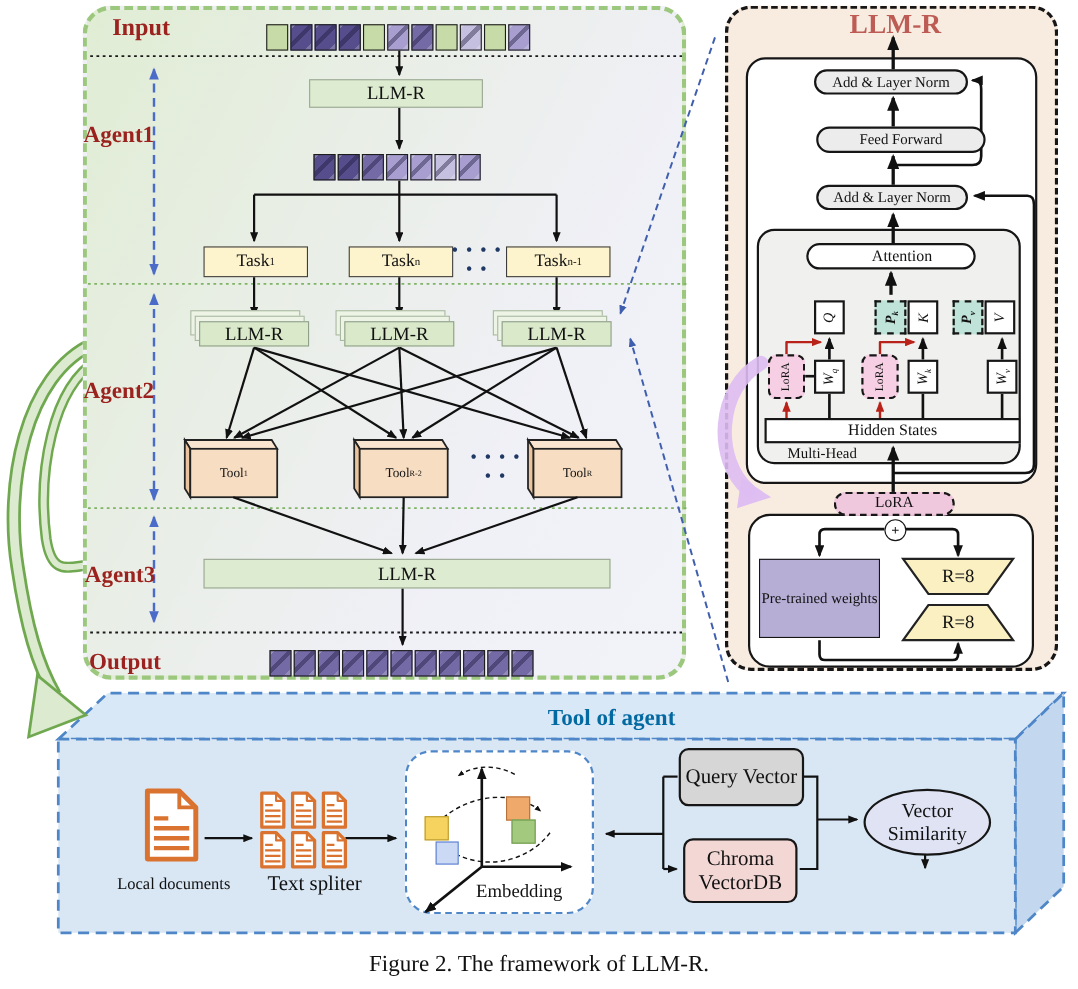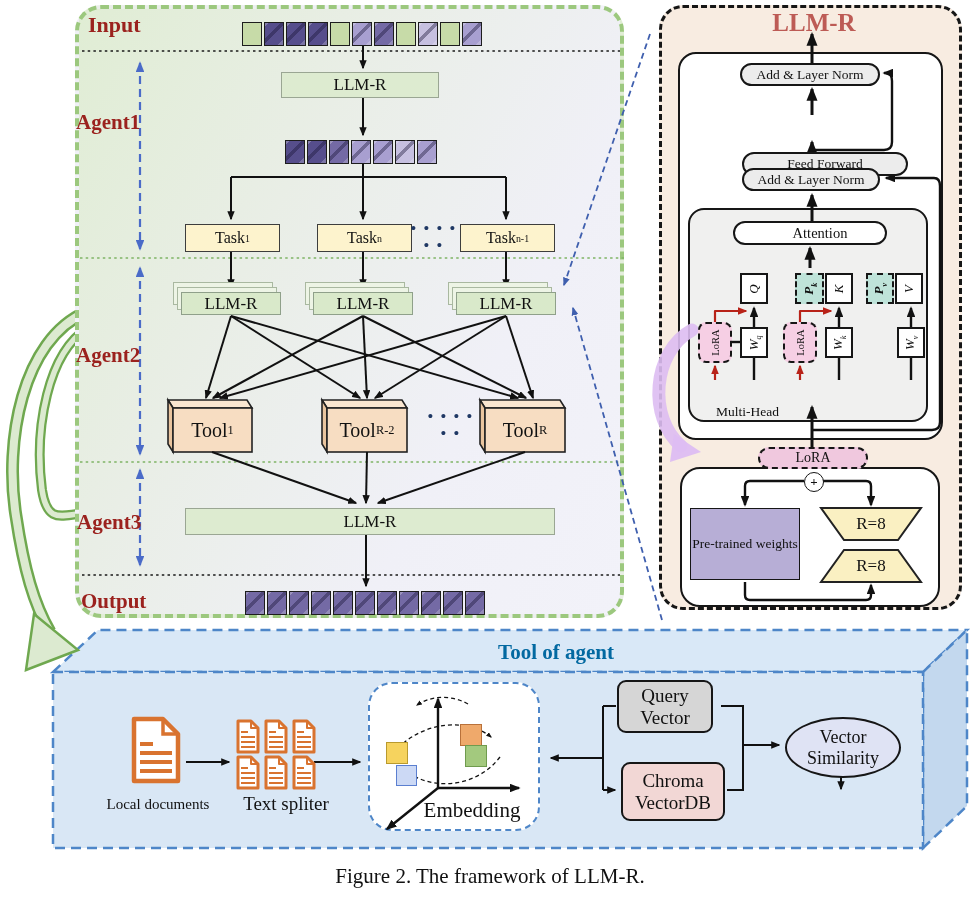--- a/index.html
+++ b/index.html
@@ -28,21 +28,21 @@
   .tok-dark{background:#564e8c;}
   .tok-mid{background:#746aa5;}
   .tok-light{background:#a89fd0;}
   .tok-pale{background:#c6c0e0;}
   .tok-dark,.tok-mid,.tok-light,.tok-pale{
     background-image:linear-gradient(135deg,rgba(255,255,255,.28) 0 8%,transparent 8% 38%,rgba(25,20,55,.4) 38% 52%,transparent 52% 86%,rgba(255,255,255,.22) 86%);}
   .stackwrap{position:absolute;z-index:3;}
   .stackwrap .lyr{position:absolute;width:100%;height:100%;background:#edf4e5;border:1px solid #a9b8a0;box-sizing:border-box;}
   .stackwrap .l2{left:-8px;top:-10px;} .stackwrap .l1{left:-4px;top:-5px;}
   .stackwrap .main{position:absolute;left:0;top:0;width:100%;height:100%;background:#d9e9ca;border:1px solid #8fa08a;box-sizing:border-box;font-size:17px;}
-  .toollab{position:absolute;z-index:3;font-size:20px;}
+  .toollab{position:absolute;z-index:3;font-size:12px;}
   .pill{position:absolute;z-index:3;background:#ececec;border:2px solid #161616;border-radius:12px;font-size:13.5px;box-sizing:border-box;}
   .pillw{background:#fff;border-radius:13px;padding-left:20px;}
   .sq{position:absolute;z-index:3;background:#fff;border:2px solid #161616;box-sizing:border-box;font-style:italic;font-size:13px;}
   .sqteal{background:#bfe3d9;border:2px dashed #161616;font-weight:bold;}
   .lorasq{position:absolute;z-index:3;background:#f6cfe4;border:2px dashed #161616;border-radius:8px;box-sizing:border-box;font-size:10.5px;}
   .vtext{position:absolute;inset:0;display:flex;align-items:center;justify-content:center;}
   .vtext>span{transform:rotate(-90deg);white-space:nowrap;display:block;}
   .hsbox{position:absolute;z-index:3;background:#fff;border:2px solid #161616;font-size:14.5px;box-sizing:border-box;}
   .lorapill{position:absolute;z-index:3;background:#f0c8de;border:2.5px dashed #161616;border-radius:12px;font-size:14px;box-sizing:border-box;}
   .ptw{position:absolute;z-index:3;background:#b7aed6;border:1.5px solid #161616;font-size:13.5px;line-height:1.35;box-sizing:border-box;}
@@ -215,21 +215,21 @@
       <line x1="438" y1="788" x2="519" y2="788" marker-end="url(#mA)"></line>
       <line x1="438" y1="788" x2="387" y2="829" marker-end="url(#mA)"></line>
     </g>
     <g stroke="#111" stroke-width="1.3" stroke-dasharray="4 3" fill="none">
       <path d="M398,748 C425,721 468,718 491,737" marker-end="url(#mT)"></path>
       <path d="M500,757 C478,786 436,792 407,772" marker-end="url(#mT)"></path>
       <path d="M468,704 C452,695 432,695 417,705" marker-end="url(#mT)"></path>
     </g>
   </svg>
 
-  <div class="redlab" style="left:88px;top:12px;font-size:22px;">Input</div>
+  <div class="redlab" style="left:102px;top:12px;font-size:22px;">Input</div>
   <div class="redlab" style="left:76px;top:110px;">Agent1</div>
   <div class="redlab" style="left:76px;top:343px;">Agent2</div>
   <div class="redlab" style="left:77px;top:510px;">Agent3</div>
   <div class="redlab" style="left:81px;top:589px;">Output</div>
 
   <div class="tokrow" style="left:242px;top:22px;">
       <span class="tok tok-green"></span>
       <span class="tok tok-dark"></span>
       <span class="tok tok-dark"></span>
       <span class="tok tok-dark"></span>
@@ -306,21 +306,21 @@
       <span class="tok tok-mid"></span>
       <span class="tok tok-mid"></span>
       <span class="tok tok-mid"></span>
       <span class="tok tok-mid"></span>
       <span class="tok tok-mid"></span>
       <span class="tok tok-mid"></span>
     </div>
 
   <div class="txt center" style="left:714px;top:8px;width:200px;height:30px;font-size:25px;font-weight:bold;color:#bd5b55;">LLM-R</div>
   <div class="pill center" style="left:740px;top:63px;width:140px;height:23px;">Add &amp; Layer Norm</div>
-  <div class="pill center" style="left:742px;top:115px;width:166px;height:24px;margin-top:37px;">Feed Forward</div>
+  <div class="pill center" style="left:742px;top:115px;width:154px;height:24px;">Feed Forward</div>
   <div class="pill center" style="left:742px;top:168px;width:138px;height:23px;">Add &amp; Layer Norm</div>
   <div class="pill pillw center" style="left:733px;top:221px;width:154px;height:24px;font-size:14.5px;">Attention</div>
 
   <div class="sq" style="left:740px;top:273px;width:28px;height:31px;">
       <div class="vtext">
         <span>Q</span>
       </div>
     </div>
   <div class="sqteal sq" style="left:795px;top:273px;width:29px;height:31px;">
       <div class="vtext">
@@ -362,20 +362,21 @@
       <div class="vtext">
         <span><span>W</span><sub>k</sub></span>
       </div>
     </div>
   <div class="sq" style="left:897px;top:327px;width:28px;height:31px;">
       <div class="vtext">
         <span><span>W</span><sub>v</sub></span>
       </div>
     </div>
 
+  <div class="hsbox center" style="left:695px;top:380px;width:233px;height:23px;">Hidden States</div>
   <div class="txt" style="left:716px;top:404px;font-size:13.5px;">Multi-Head</div>
   <div class="lorapill center" style="left:758px;top:447px;width:110px;height:22px;">LoRA</div>
   <div class="plusc center" style="left:804px;top:472px;">+</div>
   <div class="ptw center" style="left:690px;top:508px;width:110px;height:72px;">Pre-trained weights</div>
   <div class="r8 center" style="left:821px;top:509px;width:100px;height:29px;">R=8</div>
   <div class="r8 center" style="left:821px;top:551px;width:100px;height:29px;">R=8</div>
 
   <div class="txt center" style="left:456px;top:640px;width:200px;height:25px;font-size:21px;font-weight:bold;color:#0369a1;">Tool of agent</div>
 
   <div class="iconwrap" style="left:130px;top:716px;">
@@ -417,25 +418,25 @@
             <path d="M2,2 H15 L22,9 V33 H2 Z" fill="#fff" stroke-width="3"></path>
             <path d="M15,2 V9 H22" fill="none" stroke-width="2"></path>
             <path d="M5,13 H12 M5,18 H19 M5,23 H19 M5,28 H19" stroke-width="2"></path>
           </g>
       </g>
     </svg>
   </div>
 
   <div class="txt center" style="left:80px;top:792px;width:156px;height:24px;font-size:15px;">Local documents</div>
   <div class="txt center" style="left:230px;top:792px;width:112px;height:24px;font-size:19px;">Text spliter</div>
-  <div class="txt center" style="left:424px;top:798px;width:96px;height:24px;font-size:21px;">Embedding</div>
+  <div class="txt center" style="left:424px;top:798px;width:96px;height:24px;font-size:17px;">Embedding</div>
 
   <div class="txt" style="left:386px;top:742px;width:20px;height:20px;background:#f6d35e;border:1px solid #b99a2e;"></div>
   <div class="txt" style="left:396px;top:765px;width:19px;height:19px;background:#ccd9f5;border:1px solid #5b7fd0;"></div>
   <div class="txt" style="left:460px;top:724px;width:20px;height:20px;background:#efa96b;border:1px solid #b9713a;"></div>
   <div class="txt" style="left:465px;top:745px;width:20px;height:20px;background:#a3c97e;border:1px solid #6f9b4e;"></div>
 
-  <div class="gbox center" style="left:617px;top:680px;width:96px;height:53px;background:#d6d6d6;">Query Vector</div>
+  <div class="gbox center" style="left:617px;top:680px;width:114px;height:53px;background:#d6d6d6;">Query Vector</div>
   <div class="gbox center" style="left:621px;top:762px;width:104px;height:59px;background:#f2d7d5;">Chroma VectorDB</div>
   <div class="ellipse center" style="left:785px;top:717px;width:112px;height:57px;">Vector Similarity</div>
 
   <div id="caption">Figure 2. The framework of LLM-R.</div>
 </div>
 
 </body></html>

